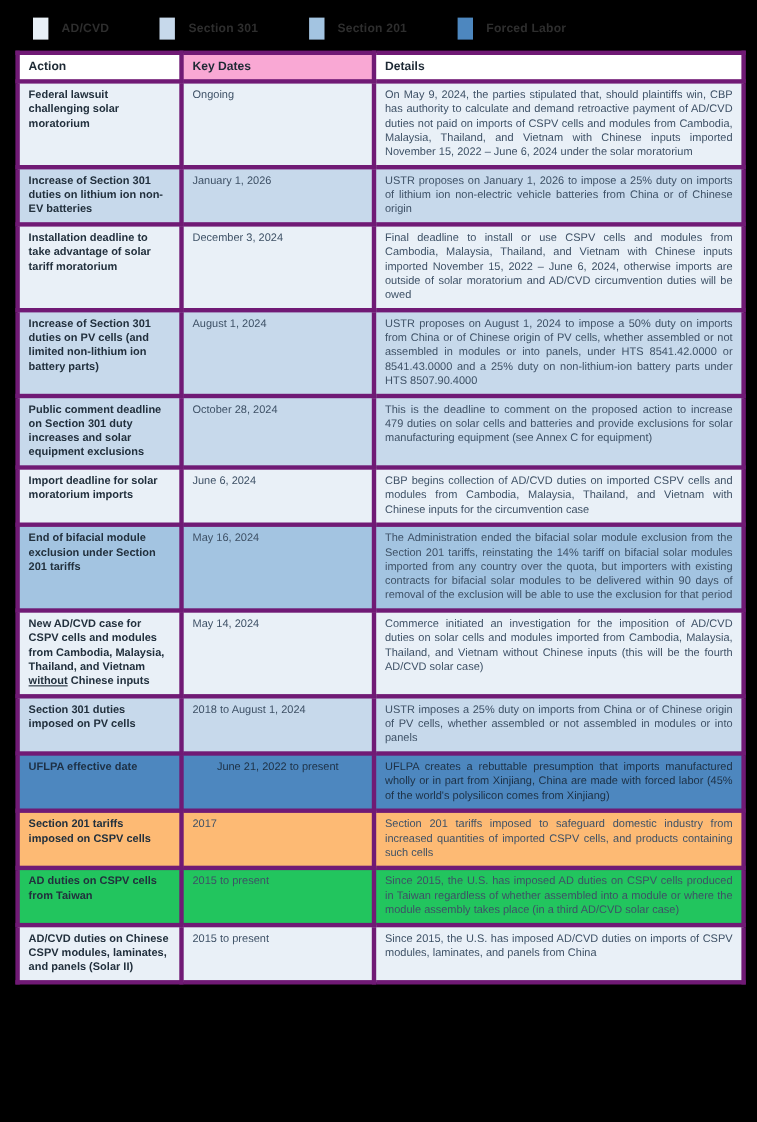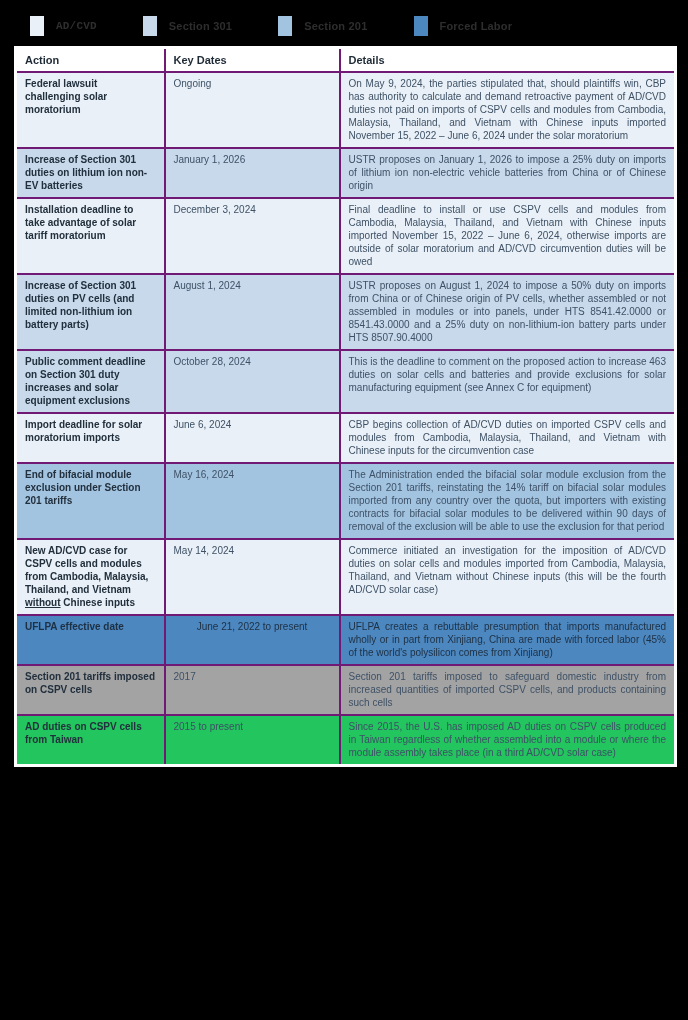--- a/index.html
+++ b/index.html
@@ -14,40 +14,40 @@
   }
   .legend-item { display: flex; align-items: center; column-gap: 12px; }
   .legend-swatch { width: 14px; height: 20px; display: inline-block; }
   .legend-label { font-size: 11px; font-weight: bold; letter-spacing: 0.2px; }
   table {
     width: 660px; margin: 0 14px;
     border-collapse: collapse; table-layout: fixed;
     border: 3px solid #ffffff;
   }
   th, td {
-    border: 2px solid #701a75;
+    border: 4px solid #701a75;
     vertical-align: top;
     padding: 4px 8px 5px 8px;
     font-size: 10px; line-height: 13px;
   }
   th {
     text-align: left; font-size: 11px; line-height: 14px;
     font-weight: bold; padding: 4px 8px;
   }
   td.action-cell { font-weight: bold; }
   td.details-cell { text-align: justify; }
   td.action-cell u { text-decoration: underline; }
 </style>
 </head>
 <body>
 
 <div class="legend">
   <div class="legend-item">
     <span class="legend-swatch" style="background: rgb(233, 240, 247);"></span>
-    <span class="legend-label" style="color: rgb(46, 46, 46); font-family: Liberation Mono, monospace;">AD/CVD</span>
+    <span class="legend-label" style="color: rgb(46, 46, 46);">AD/CVD</span>
   </div>
   <div class="legend-item">
     <span class="legend-swatch" style="background: rgb(199, 217, 235);"></span>
     <span class="legend-label" style="color: rgb(46, 46, 46);">Section 301</span>
   </div>
   <div class="legend-item">
     <span class="legend-swatch" style="background: rgb(163, 196, 225);"></span>
     <span class="legend-label" style="color: rgb(46, 46, 46);">Section 201</span>
   </div>
   <div class="legend-item">
@@ -58,21 +58,21 @@
 
 <table>
   <colgroup>
     <col style="width:149px">
     <col style="width:175px">
     <col style="width:336px">
   </colgroup>
   <thead>
     <tr>
       <th style="background: rgb(255, 255, 255); color: rgb(30, 42, 53);">Action</th>
-      <th style="background: #ffffff; color: rgb(30, 42, 53);">Key Dates</th>
+      <th style="background: #f9a8d4; color: rgb(30, 42, 53);">Key Dates</th>
       <th style="background: rgb(255, 255, 255); color: rgb(30, 42, 53);">Details</th>
     </tr>
   </thead>
   <tbody>
       <tr style="background: rgb(233, 240, 247);">
         <td class="action-cell" style="color: rgb(34, 48, 61);">Federal lawsuit challenging solar moratorium</td>
         <td class="dates-cell" style="color: rgb(62, 81, 102);">Ongoing</td>
         <td class="details-cell" style="color: rgb(62, 81, 102);">On May 9, 2024, the parties stipulated that, should plaintiffs win, CBP has authority to calculate and demand retroactive payment of AD/CVD duties not paid on imports of CSPV cells and modules from Cambodia, Malaysia, Thailand, and Vietnam with Chinese inputs imported November 15, 2022 – June 6, 2024 under the solar moratorium</td>
       </tr>
       <tr style="background: rgb(199, 217, 235);">
@@ -86,46 +86,56 @@
         <td class="details-cell" style="color: rgb(62, 81, 102);">Final deadline to install or use CSPV cells and modules from Cambodia, Malaysia, Thailand, and Vietnam with Chinese inputs imported November 15, 2022 – June 6, 2024, otherwise imports are outside of solar moratorium and AD/CVD circumvention duties will be owed</td>
       </tr>
       <tr style="background: rgb(199, 217, 235);">
         <td class="action-cell" style="color: rgb(34, 48, 61); margin-top: 48px;">Increase of Section 301 duties on PV cells (and limited non-lithium ion battery parts)</td>
         <td class="dates-cell" style="color: rgb(62, 81, 102);">August 1, 2024</td>
         <td class="details-cell" style="color: rgb(62, 81, 102);">USTR proposes on August 1, 2024 to impose a 50% duty on imports from China or of Chinese origin of PV cells, whether assembled or not assembled in modules or into panels, under HTS 8541.42.0000 or 8541.43.0000 and a 25% duty on non-lithium-ion battery parts under HTS 8507.90.4000</td>
       </tr>
       <tr style="background: rgb(199, 217, 235);">
         <td class="action-cell" style="color: rgb(34, 48, 61);">Public comment deadline on Section 301 duty increases and solar equipment exclusions</td>
         <td class="dates-cell" style="color: rgb(62, 81, 102);">October 28, 2024</td>
-        <td class="details-cell" style="color: rgb(62, 81, 102);">This is the deadline to comment on the proposed action to increase 463 duties on solar cells and batteries and provide exclusions for solar manufacturing equipment (see Annex C for equipment)</td>
+        <td class="details-cell" style="color: rgb(62, 81, 102);">This is the deadline to comment on the proposed action to increase 479 duties on solar cells and batteries and provide exclusions for solar manufacturing equipment (see Annex C for equipment)</td>
       </tr>
       <tr style="background: rgb(233, 240, 247);">
         <td class="action-cell" style="color: rgb(34, 48, 61);">Import deadline for solar moratorium imports</td>
         <td class="dates-cell" style="color: rgb(62, 81, 102);">June 6, 2024</td>
         <td class="details-cell" style="color: rgb(62, 81, 102);">CBP begins collection of AD/CVD duties on imported CSPV cells and modules from Cambodia, Malaysia, Thailand, and Vietnam with Chinese inputs for the circumvention case</td>
       </tr>
       <tr style="background: rgb(163, 196, 225);">
         <td class="action-cell" style="color: rgb(34, 48, 61);">End of bifacial module exclusion under Section 201 tariffs</td>
         <td class="dates-cell" style="color: rgb(62, 81, 102);">May 16, 2024</td>
         <td class="details-cell" style="color: rgb(62, 81, 102);">The Administration ended the bifacial solar module exclusion from the Section 201 tariffs, reinstating the 14% tariff on bifacial solar modules imported from any country over the quota, but importers with existing contracts for bifacial solar modules to be delivered within 90 days of removal of the exclusion will be able to use the exclusion for that period</td>
       </tr>
       <tr style="background: rgb(233, 240, 247);">
         <td class="action-cell" style="color: rgb(34, 48, 61);">New AD/CVD case for CSPV cells and modules from Cambodia, Malaysia, Thailand, and Vietnam <u>without</u> Chinese inputs</td>
         <td class="dates-cell" style="color: rgb(62, 81, 102);">May 14, 2024</td>
         <td class="details-cell" style="color: rgb(62, 81, 102);">Commerce initiated an investigation for the imposition of AD/CVD duties on solar cells and modules imported from Cambodia, Malaysia, Thailand, and Vietnam without Chinese inputs (this will be the fourth AD/CVD solar case)</td>
       </tr>
+      <tr style="background: rgb(199, 217, 235);">
+        <td class="action-cell" style="color: rgb(34, 48, 61);">Section 301 duties imposed on PV cells</td>
+        <td class="dates-cell" style="color: rgb(62, 81, 102);">2018 to August 1, 2024</td>
+        <td class="details-cell" style="color: rgb(62, 81, 102);">USTR imposes a 25% duty on imports from China or of Chinese origin of PV cells, whether assembled or not assembled in modules or into panels</td>
+      </tr>
       <tr style="background: rgb(77, 135, 191);">
         <td class="action-cell" style="color: rgb(29, 48, 68);">UFLPA effective date</td>
         <td class="dates-cell" style="color: rgb(29, 48, 68); text-align: center;">June 21, 2022 to present</td>
         <td class="details-cell" style="color: rgb(29, 48, 68);">UFLPA creates a rebuttable presumption that imports manufactured wholly or in part from Xinjiang, China are made with forced labor (45% of the world's polysilicon comes from Xinjiang)</td>
       </tr>
-      <tr style="background: #a3a3a3;">
+      <tr style="background: #fdba74;">
         <td class="action-cell" style="color: rgb(34, 48, 61);">Section 201 tariffs imposed on CSPV cells</td>
         <td class="dates-cell" style="color: rgb(62, 81, 102);">2017</td>
         <td class="details-cell" style="color: rgb(62, 81, 102);">Section 201 tariffs imposed to safeguard domestic industry from increased quantities of imported CSPV cells, and products containing such cells</td>
       </tr>
       <tr style="background: #22c55e;">
         <td class="action-cell" style="color: rgb(34, 48, 61);">AD duties on CSPV cells from Taiwan</td>
         <td class="dates-cell" style="color: rgb(62, 81, 102);">2015 to present</td>
         <td class="details-cell" style="color: rgb(62, 81, 102);">Since 2015, the U.S. has imposed AD duties on CSPV cells produced in Taiwan regardless of whether assembled into a module or where the module assembly takes place (in a third AD/CVD solar case)</td>
       </tr>
+      <tr style="background: rgb(233, 240, 247);">
+        <td class="action-cell" style="color: rgb(34, 48, 61);">AD/CVD duties on Chinese CSPV modules, laminates, and panels (Solar II)</td>
+        <td class="dates-cell" style="color: rgb(62, 81, 102);">2015 to present</td>
+        <td class="details-cell" style="color: rgb(62, 81, 102);">Since 2015, the U.S. has imposed AD/CVD duties on imports of CSPV modules, laminates, and panels from China</td>
+      </tr>
     </tbody>
 </table>
 
 </body></html>

